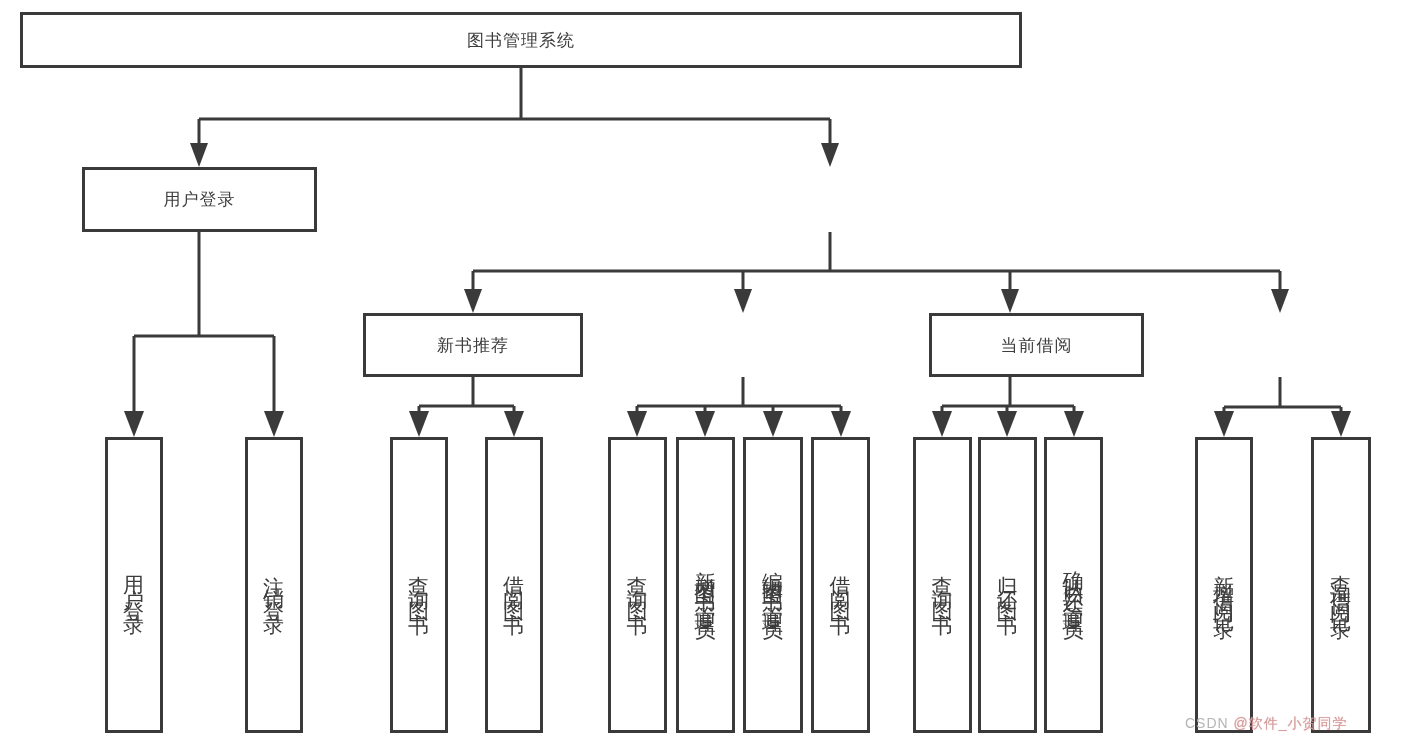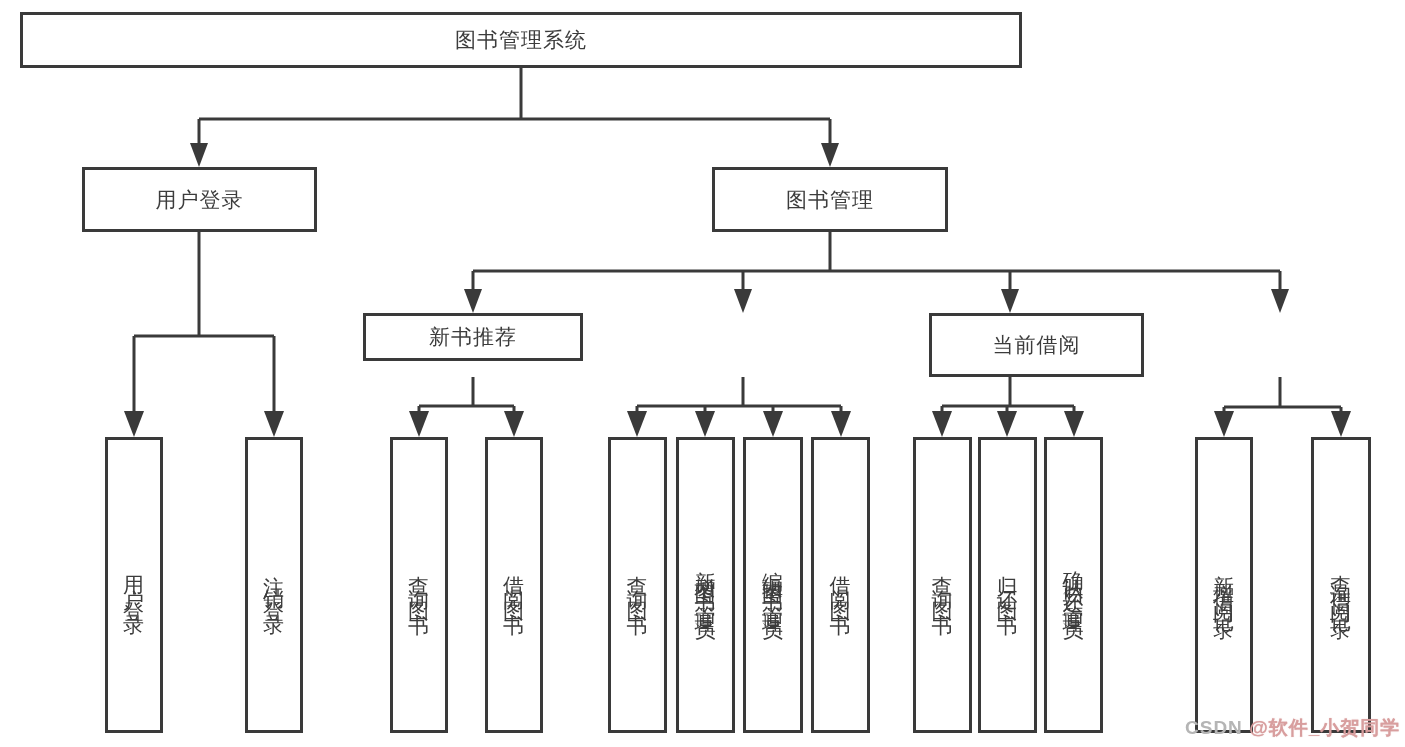--- a/index.html
+++ b/index.html
@@ -19,46 +19,45 @@
   .box{
     position:absolute;
     box-sizing:border-box;
     border:3px solid var(--line,#3a3a3a);
     background:#ffffff;
     display:flex;
     align-items:center;
     justify-content:center;
     color:var(--text,#3c3c3c);
   }
-  .hd{font-size:21px;letter-spacing:1px;}
+  .hd{font-size:17px;letter-spacing:1px;}
   .leaf .vtext{
     writing-mode:vertical-lr;
     text-orientation:mixed;
     font-size:21px;
     color:var(--text,#3c3c3c);
     letter-spacing:13px;
     line-height:1;
     white-space:nowrap;
   }
   .leaf.mid .vtext{letter-spacing:9px;}
   .leaf.long .vtext{letter-spacing:7px;}
   svg.connectors{
     position:absolute;left:0;top:0;width:1405px;height:747px;
     pointer-events:none;
   }
   svg.connectors path{stroke:var(--line,#3a3a3a);stroke-width:3;fill:none;}
   svg.connectors polygon{fill:var(--line,#3a3a3a);stroke:none;}
   .watermark{
     position:absolute;
     left:1185px;top:715px;
-    font-size:19px;
+    font-size:14px;
     letter-spacing:1px;
     white-space:nowrap;
     z-index:5;
-    font-weight:bold;
   }
   .wm-brand{color:var(--watermark-gray,#b5b5b5);}
   .wm-user{color:var(--watermark-pink,#d89e9e);text-shadow:0 0 1px rgba(200,120,120,.6);}
 </style>
 </head>
 <body>
 
 <div class="stage">
 
   <svg class="connectors" viewBox="0 0 1405 747">
@@ -104,25 +103,22 @@
     </g>
   </svg>
 
   <div class="box hd" style="left:20px;top:12px;width:1002px;height:56px;">
     <span>图书管理系统</span>
   </div>
 
   <div class="box hd" style="left:82px;top:167px;width:235px;height:65px;">
     <span>用户登录</span>
   </div>
-  <div class="box hd" style="left:712px;top:167px;width:236px;height:65px;">
-    <span>图书管理</span>
-  </div>
 
-  <div class="box hd" style="left:363px;top:313px;width:220px;height:48px;">
+  <div class="box hd" style="left:363px;top:313px;width:220px;height:64px;">
     <span>新书推荐</span>
   </div>
   <div class="box hd" style="left:902px;top:313px;width:215px;height:64px;margin-left:27px;">
     <span>当前借阅</span>
   </div>
 
   <div class="box leaf" style="left:105px;top:437px;width:58px;height:296px;">
     <span class="vtext">用户登录</span>
   </div>
   <div class="box leaf" style="left:245px;top:437px;width:58px;height:296px;">

